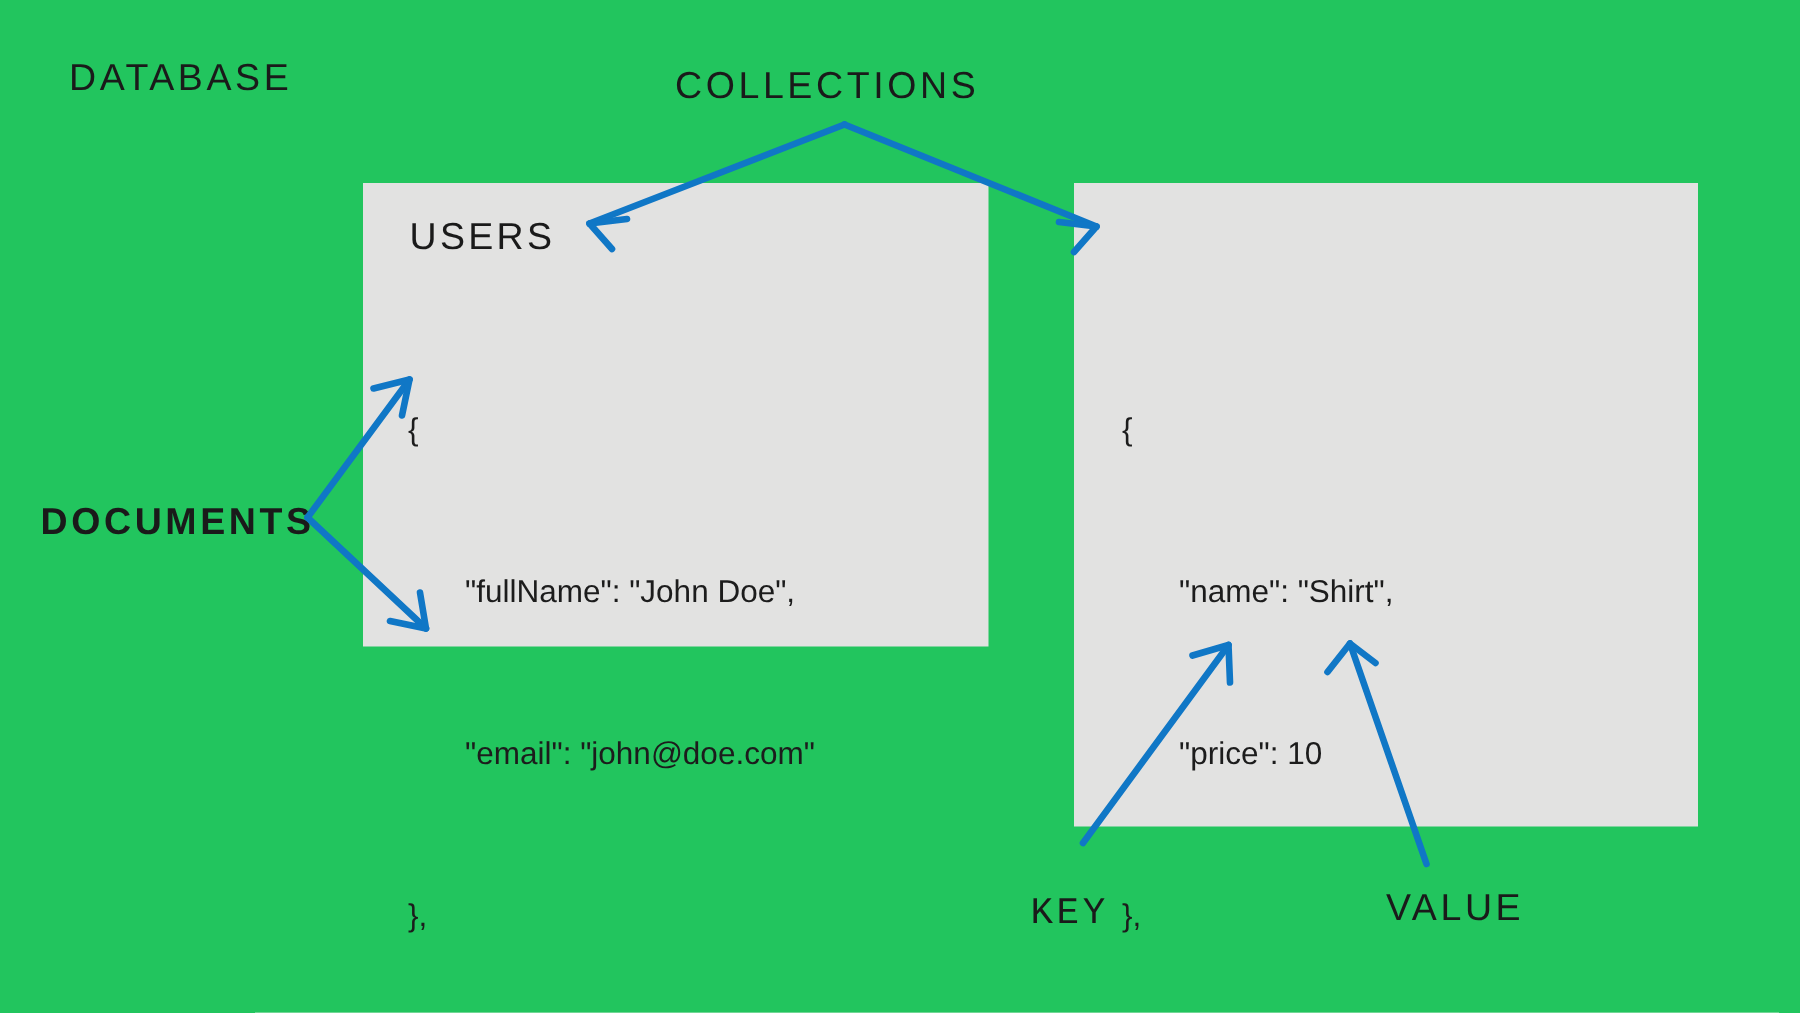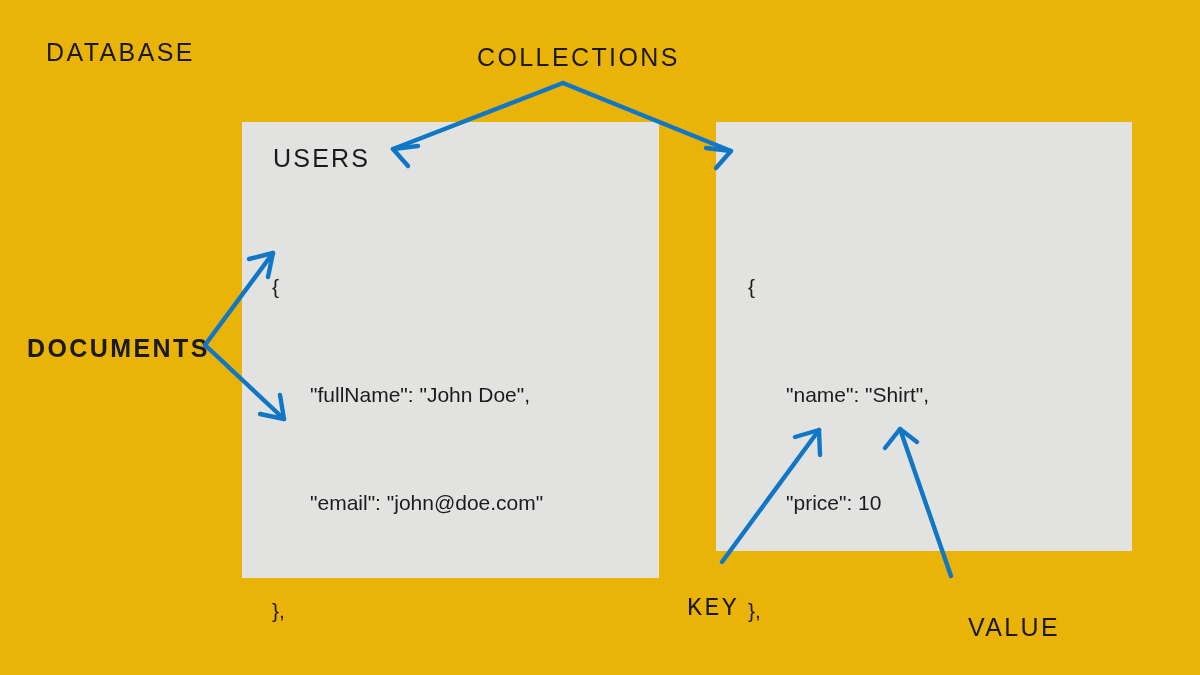--- a/index.html
+++ b/index.html
@@ -11,47 +11,47 @@
     width: 1200px;
     height: 675px;
     background: #f5f5f4;
     font-family: "Liberation Sans", sans-serif;
     overflow: hidden;
   }
   #stage {
     position: relative;
     width: 1200px;
     height: 675px;
-    background: #eab308;
+    background: #22c55e;
   }
 
   
   .anno {
     position: absolute;
     color: #1a1a1a;
     font-family: "Liberation Sans", sans-serif;
     font-size: 25px;
     font-weight: 400;
     letter-spacing: 2.4px;
     white-space: nowrap;
     line-height: 1;
   }
   #label-database  { left: 46px;  top: 40px; }
-  #label-collections { left: 477px; top: 45px; text-align: right; }
+  #label-collections { left: 450px; top: 45px; text-align: right; }
   #label-documents { left: 27px;  top: 336px; font-weight: bold; }
   #label-key       { left: 687px; top: 596px; font-family: Liberation Mono, monospace; }
-  #label-value     { left: 968px; top: 593px; margin-top: 22px; }
+  #label-value     { left: 924px; top: 593px; }
 
   
   .panel {
     position: absolute;
     background: #e2e2e1;
     box-sizing: border-box;
   }
-  #panel-users    { left: 242px; top: 122px; width: 417px; height: 456px; }
+  #panel-users    { left: 242px; top: 122px; width: 417px; height: 309px; }
   #panel-products { left: 716px; top: 122px; width: 416px; height: 429px; }
 
   .panel-title {
     position: absolute;
     top: 24px;
     color: #1a1a1a;
     font-size: 25px;
     font-weight: 400;
     letter-spacing: 2.2px;
     line-height: 1;

